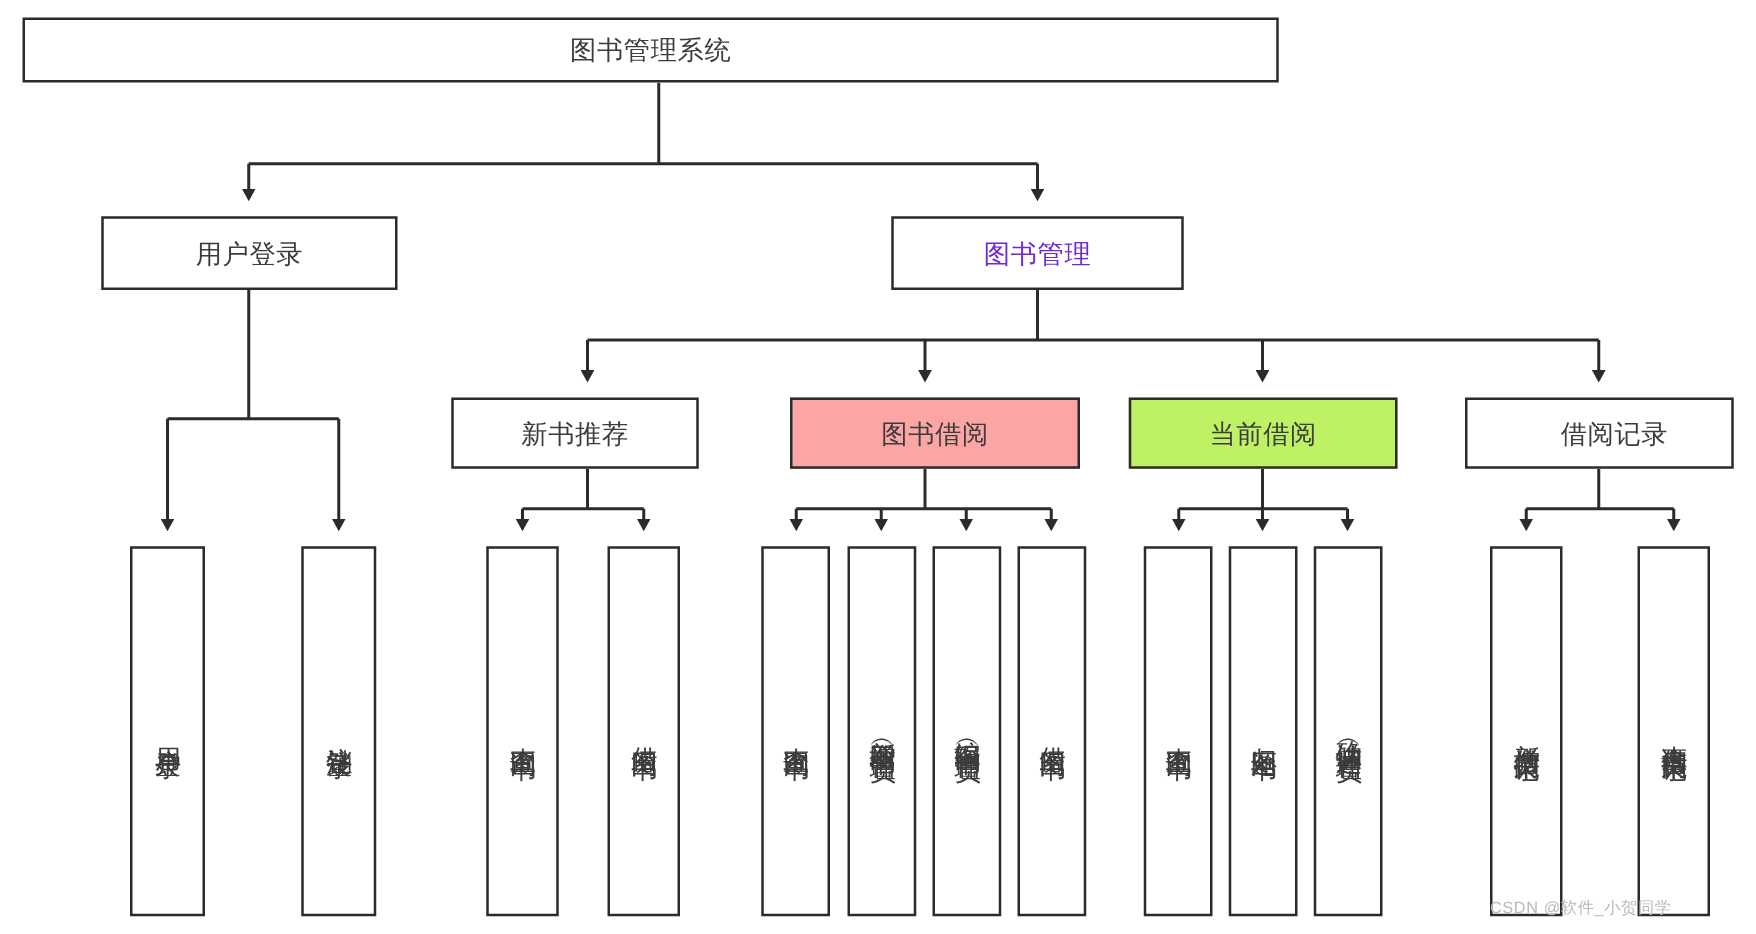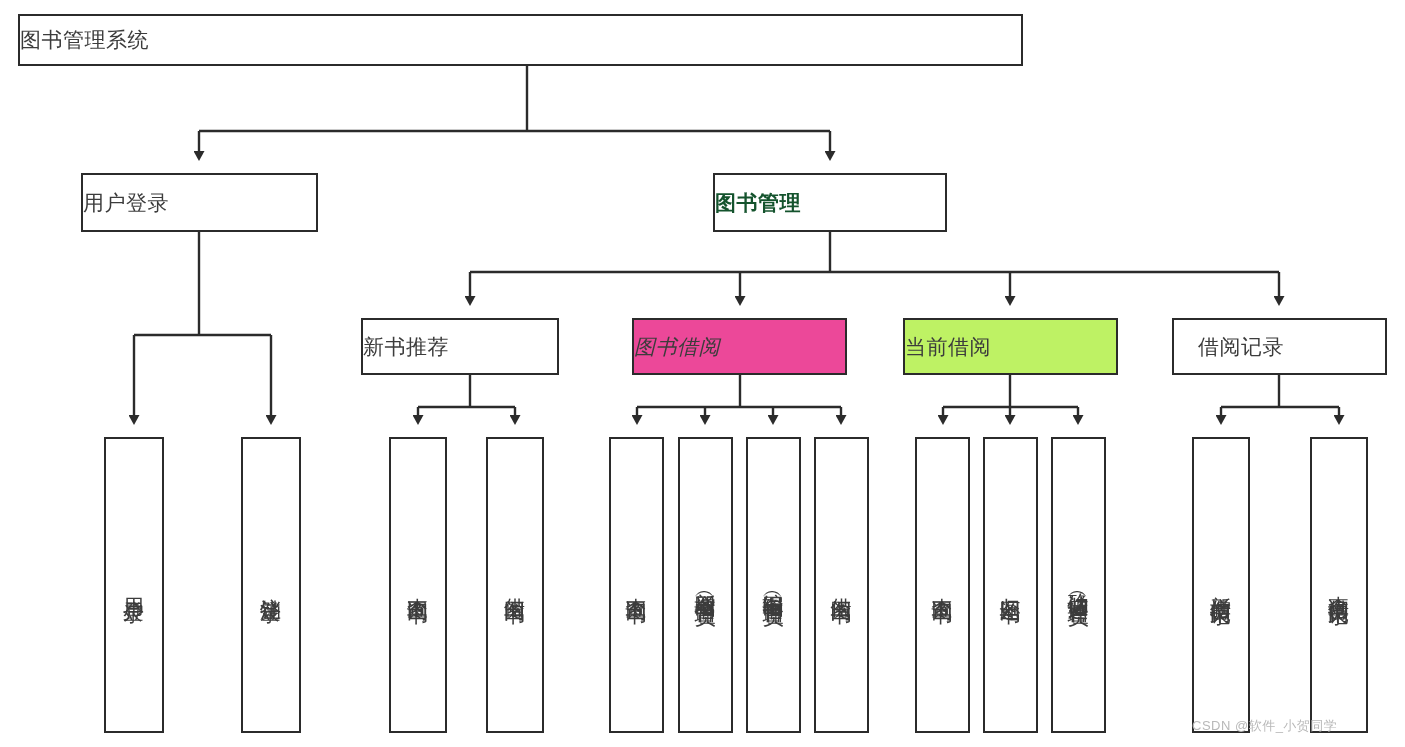--- a/index.html
+++ b/index.html
@@ -25,21 +25,21 @@
     height: 747px;
     pointer-events: none;
   }
   .node {
     position: absolute;
     box-sizing: border-box;
     border: 2px solid #2b2b2b;
     background: #ffffff;
     display: flex;
     align-items: center;
-    justify-content: flex-start;
+    justify-content: center;
     color: #3c3c3c;
   }
   .node-h {
     font-size: 21px;
     letter-spacing: 0.5px;
     white-space: nowrap;
   }
   .node-v {
     font-size: 21px;
     writing-mode: vertical-rl;
@@ -119,28 +119,28 @@
     </g>
   </svg>
 
   <div class="node node-h" style="left: 18px; top: 14px; width: 1005px; height: 52px; border-color: rgb(43, 43, 43); background: rgb(255, 255, 255); color: rgb(60, 60, 60);">
     <span>图书管理系统</span>
   </div>
 
   <div class="node node-h" style="left: 81px; top: 173px; width: 237px; height: 59px; border-color: rgb(43, 43, 43); background: rgb(255, 255, 255); color: rgb(60, 60, 60);">
     <span>用户登录</span>
   </div>
-  <div class="node node-h" style="left: 713px; top: 173px; width: 234px; height: 59px; border-color: rgb(43, 43, 43); background: rgb(255, 255, 255); color: #14532d; font-weight: bold;">
+  <div class="node node-h" style="left: 713px; top: 173px; width: 234px; height: 59px; border-color: rgb(43, 43, 43); background: rgb(255, 255, 255); color: #6d28d9;">
     <span>图书管理</span>
   </div>
 
   <div class="node node-h" style="left: 361px; top: 318px; width: 198px; height: 57px; border-color: rgb(43, 43, 43); background: rgb(255, 255, 255); color: rgb(60, 60, 60);">
     <span>新书推荐</span>
   </div>
-  <div class="node node-h" style="left: 632px; top: 318px; width: 215px; height: 57px; border-color: rgb(43, 43, 43); background: #ec4899; color: rgb(60, 60, 60); font-style: italic;">
+  <div class="node node-h" style="left: 632px; top: 318px; width: 232px; height: 57px; border-color: rgb(43, 43, 43); background: #fca5a5; color: rgb(60, 60, 60);">
     <span>图书借阅</span>
   </div>
   <div class="node node-h" style="left: 903px; top: 318px; width: 215px; height: 57px; border-color: rgb(43, 43, 43); background: #bef264; color: rgb(60, 60, 60);">
     <span>当前借阅</span>
   </div>
   <div class="node node-h" style="left: 1172px; top: 318px; width: 215px; height: 57px; border-color: rgb(43, 43, 43); background: rgb(255, 255, 255); color: rgb(60, 60, 60); padding-left: 24px;">
     <span>借阅记录</span>
   </div>
 
   <div class="node node-v" style="left: 104px; top: 437px; width: 60px; height: 296px; border-color: rgb(43, 43, 43); background: rgb(255, 255, 255); color: rgb(60, 60, 60);">

